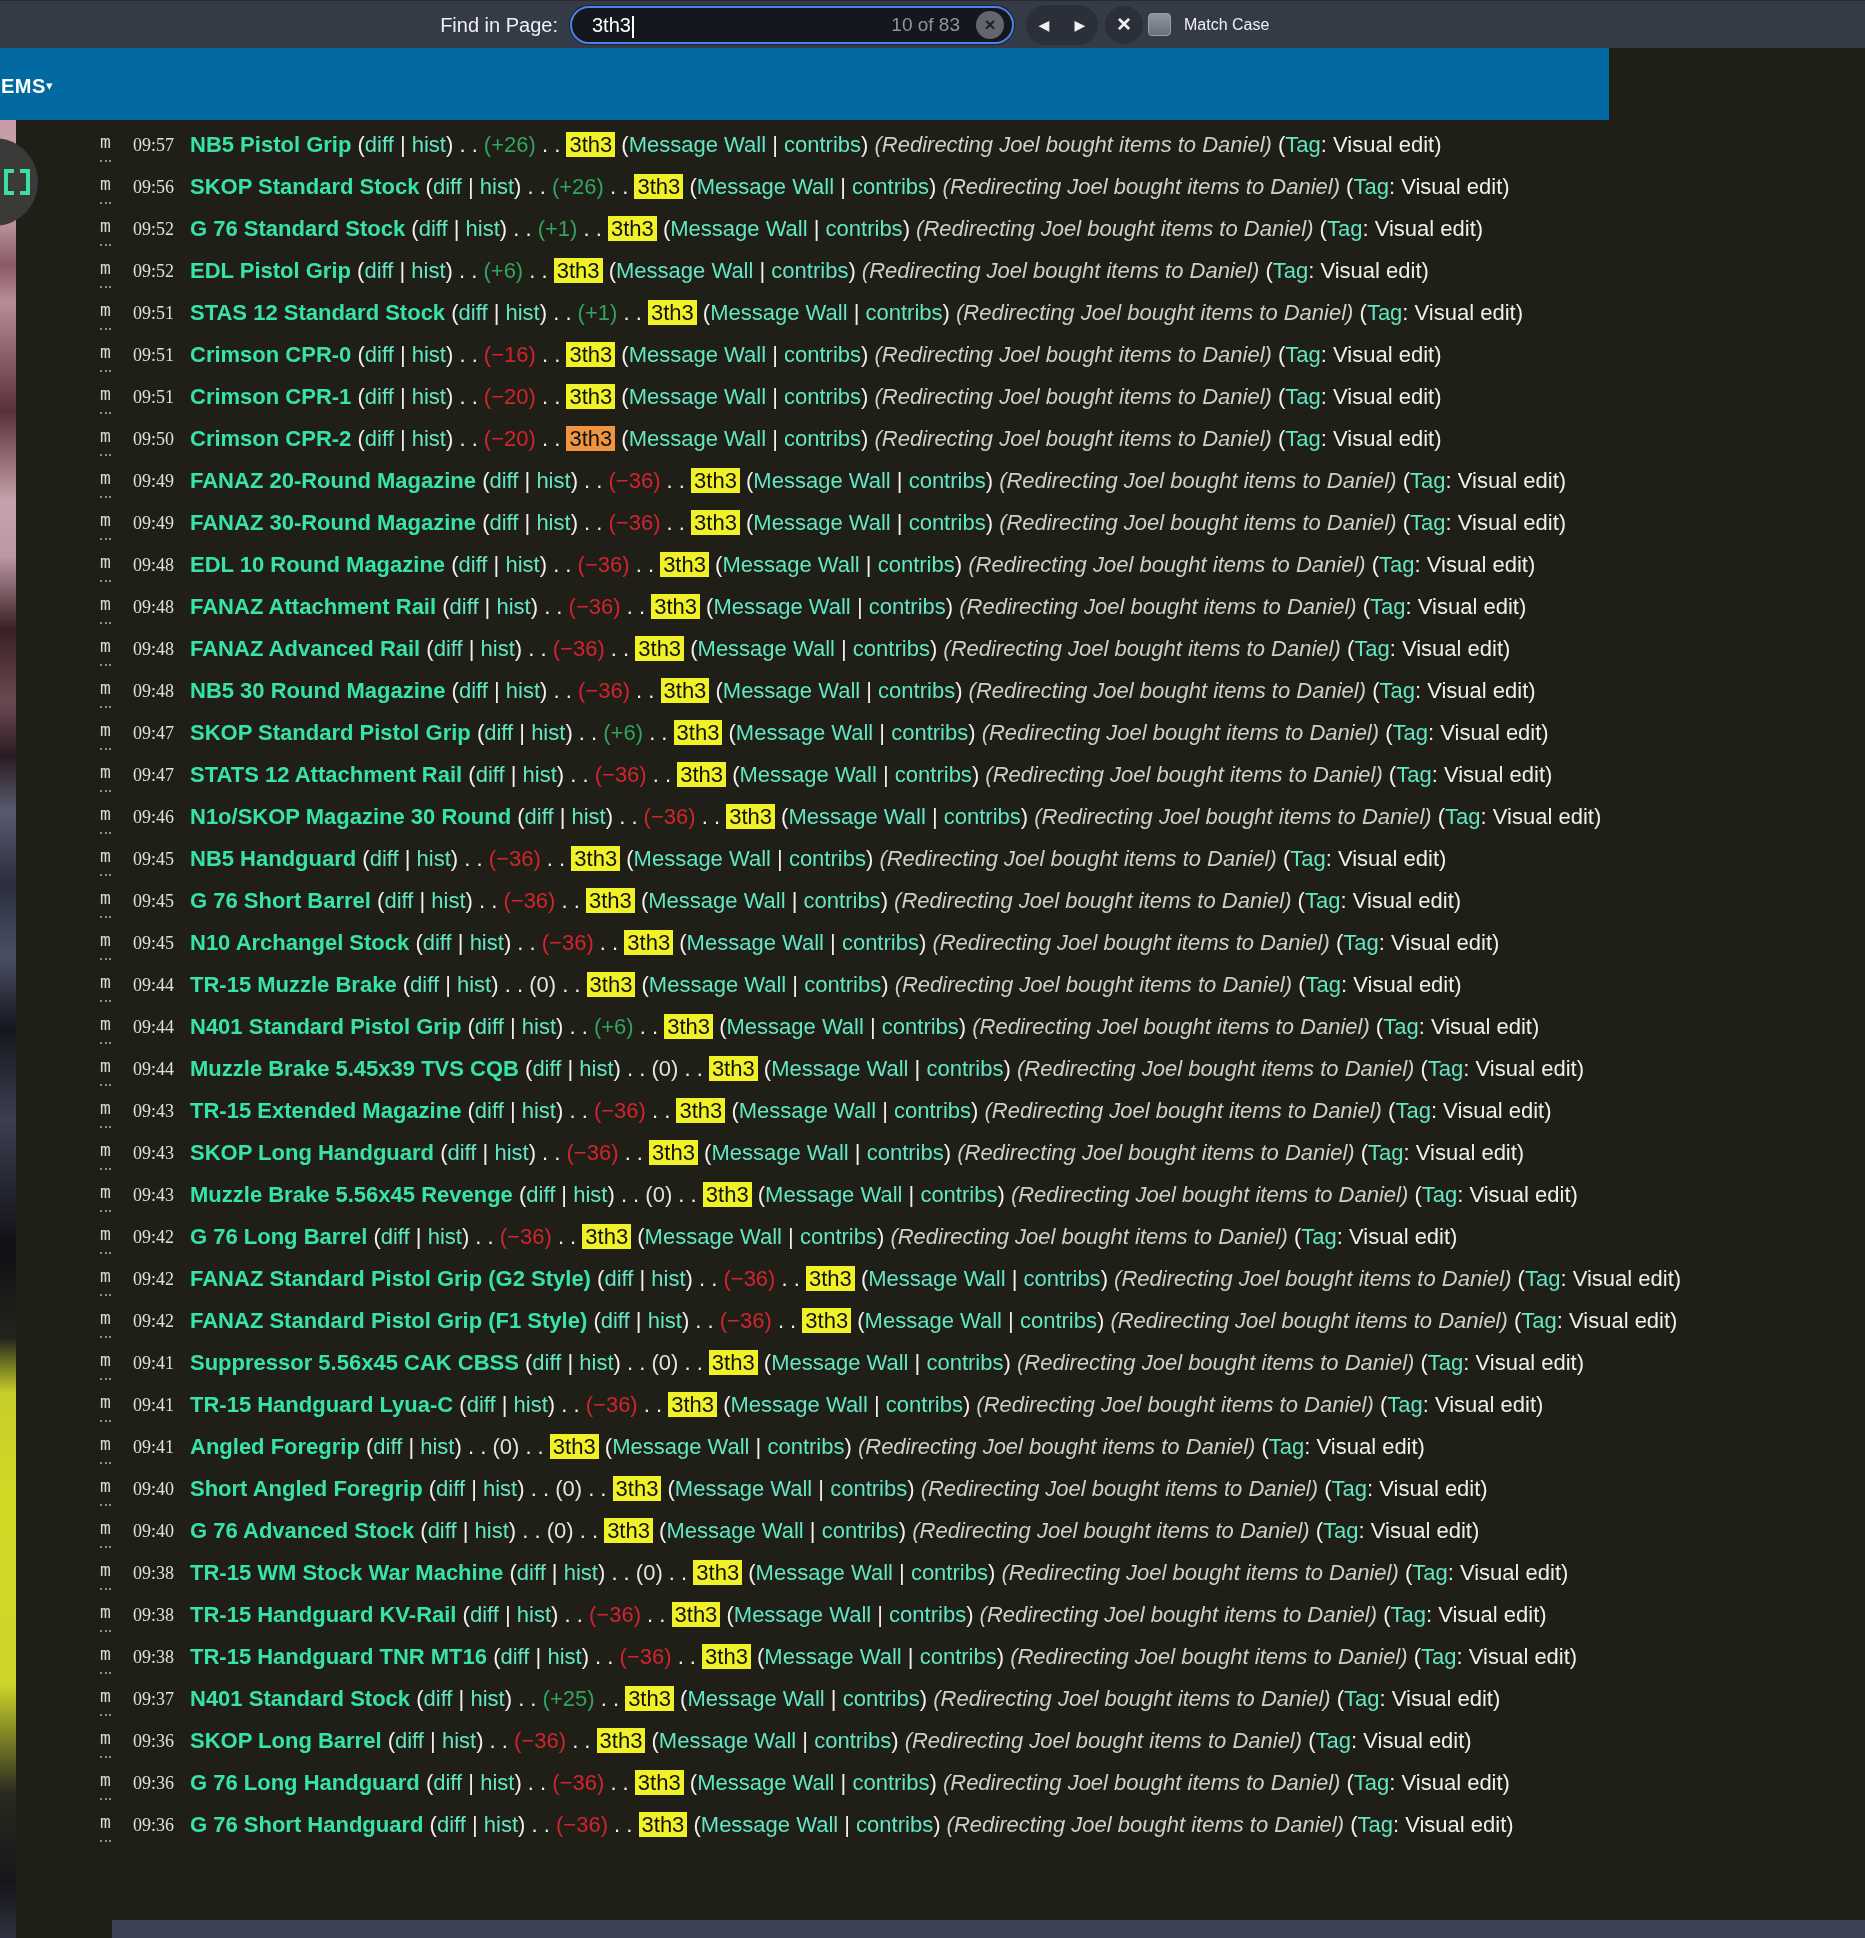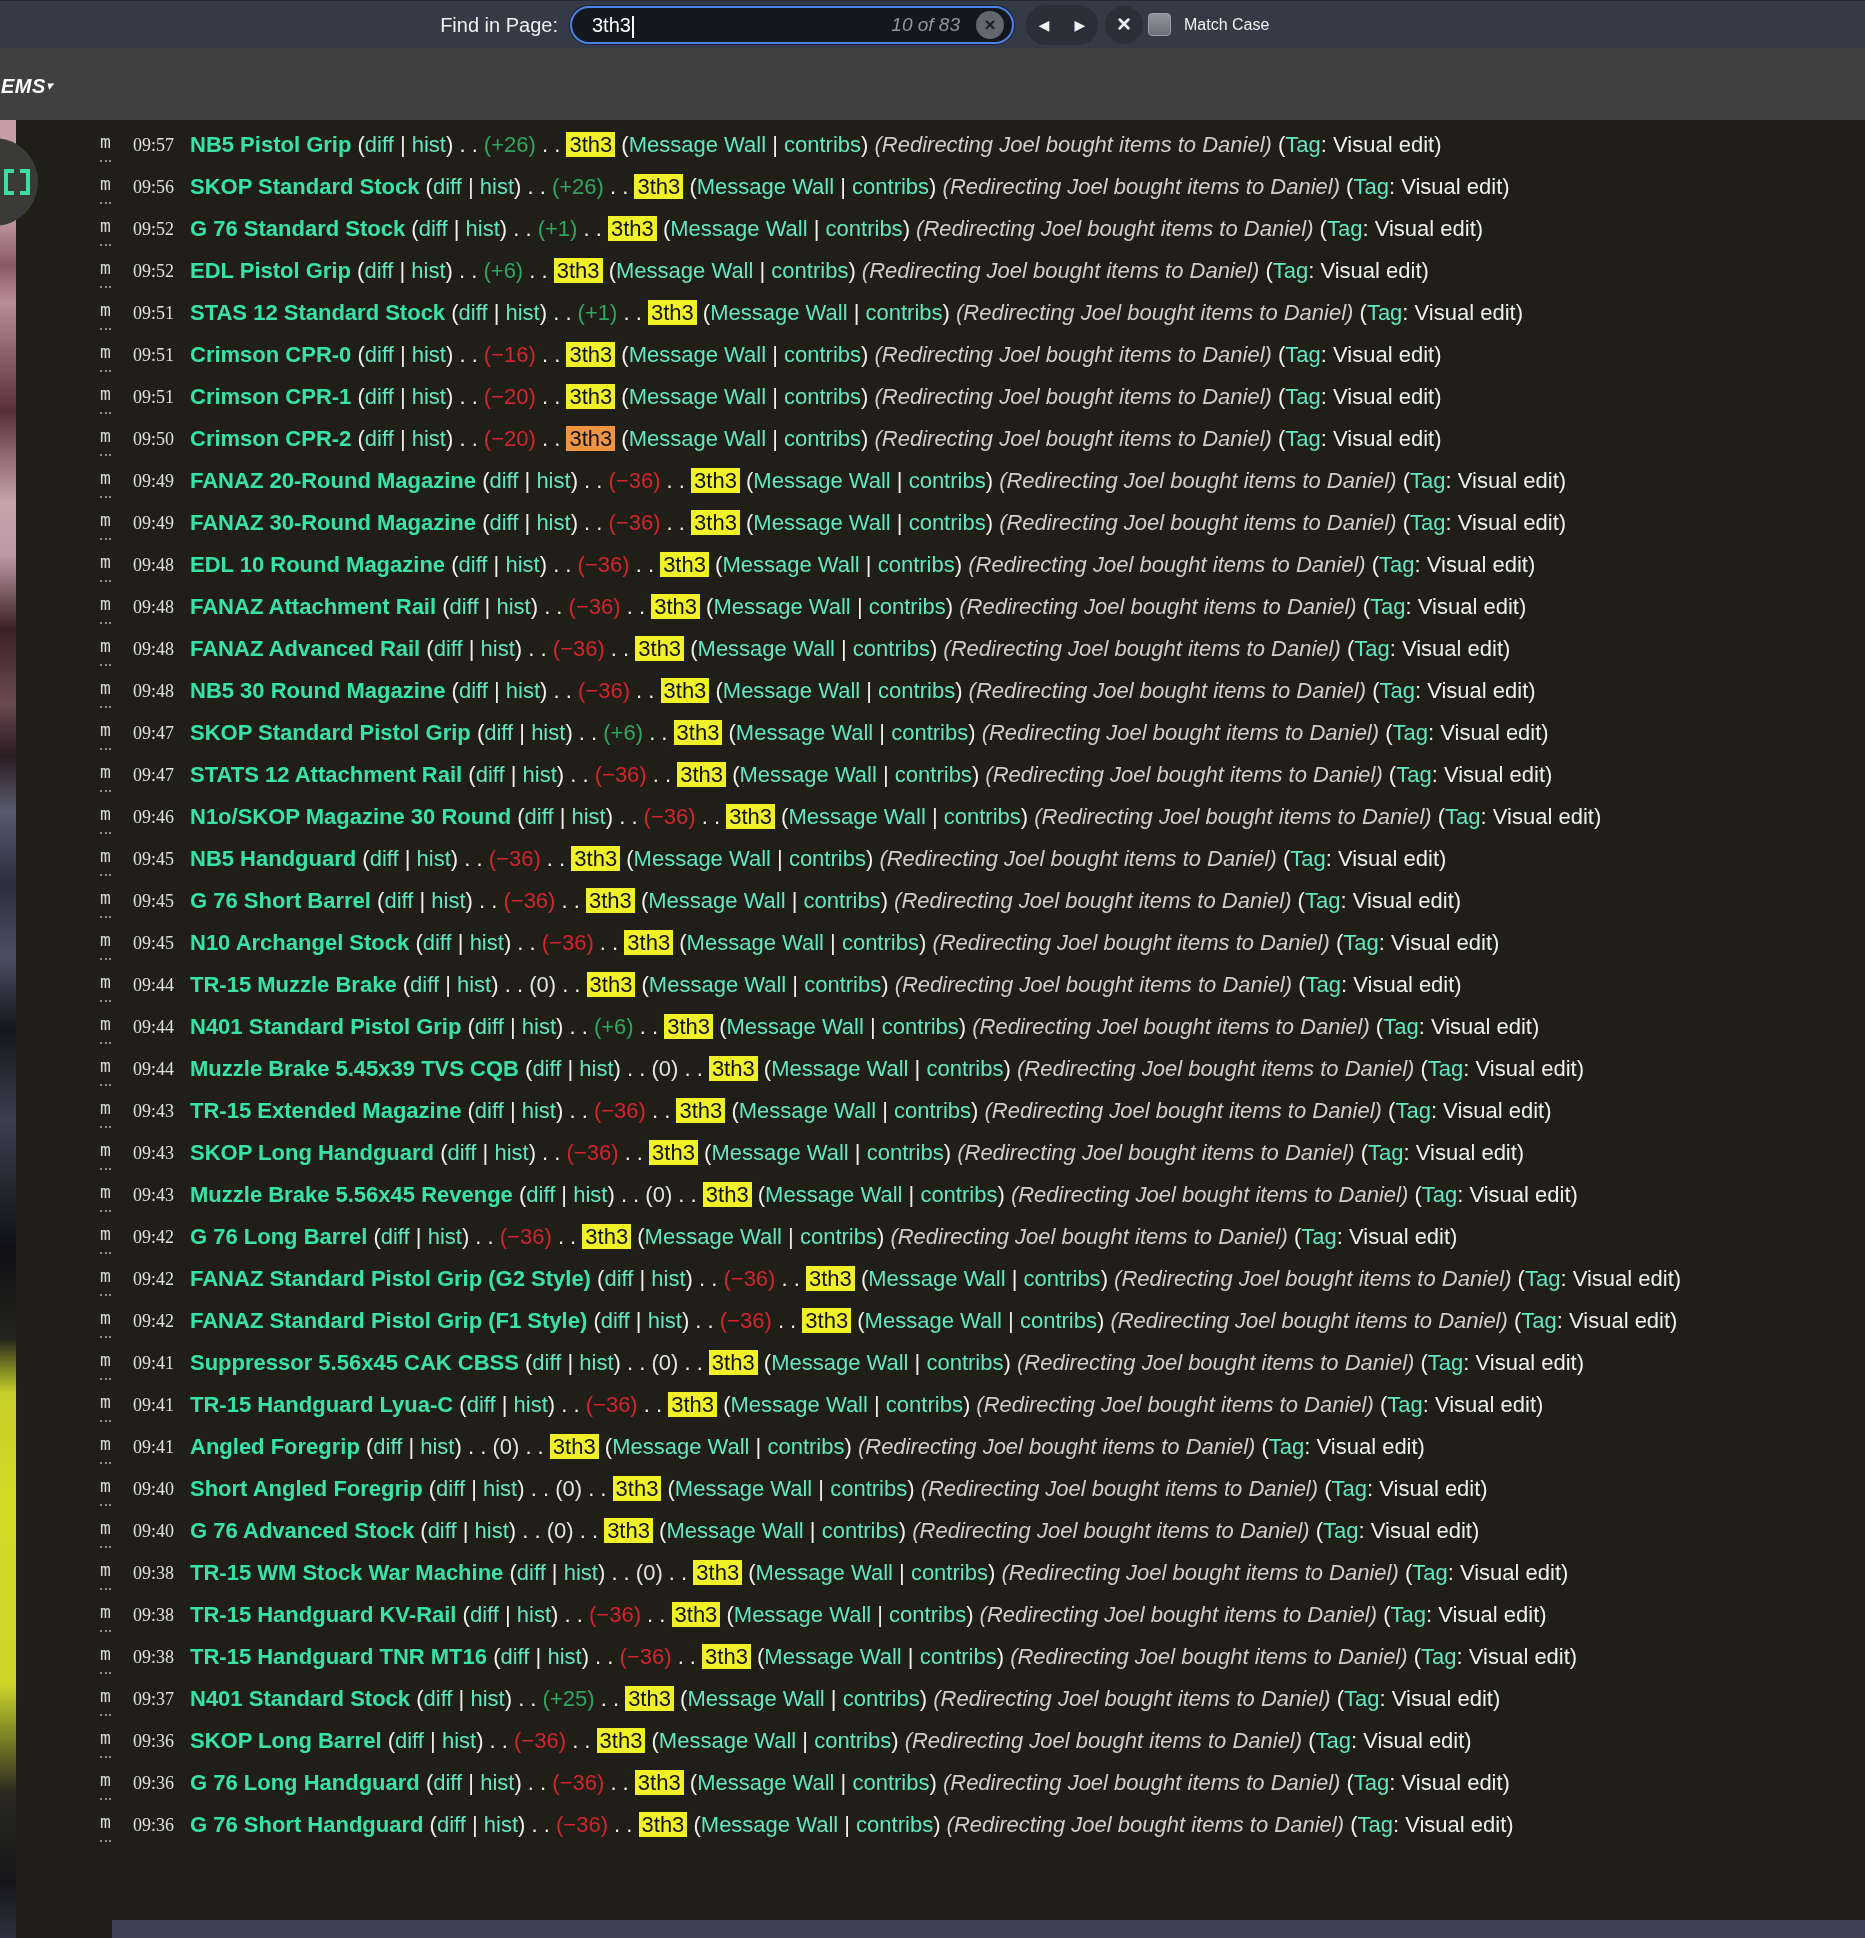--- a/index.html
+++ b/index.html
@@ -12,40 +12,40 @@
   .findbar-label { position:absolute; left:380px; top:0; width:178px; height:48px;
                    line-height:48px; text-align:right; color:#eef0f2; font-size:20px; }
   .find-input { position:absolute; left:570px; top:5px; width:444px; height:38px;
                 background:#14171d; border:2px solid #4f82e8; border-radius:19px;
                 box-shadow:0 0 0 1px #1d2230; }
   .find-query { position:absolute; left:20px; top:0; height:34px; line-height:34px;
                 color:#ffffff; font-size:20px; }
   .caret { display:inline-block; width:2px; height:22px; background:#ffffff;
            vertical-align:middle; margin-left:1px; }
   .find-count { position:absolute; right:52px; top:0; height:34px; line-height:34px;
-                color:#8f95a0; font-size:19px;font-style:italic; }
+                color:#8f95a0; font-size:19px; }
   .find-clear { position:absolute; right:8px; top:3px; width:28px; height:28px;
                 border-radius:50%; background:#61666f; color:#1c1f26; font-size:19px;
                 font-weight:bold; text-align:center; line-height:27px; cursor:pointer; }
   .find-nav { position:absolute; left:1026px; top:4px; width:72px; height:40px;
               border-radius:20px; background:#2a2f3a; display:flex; }
   .find-nav span { flex:1; text-align:center; line-height:40px; color:#f0f0f2;
                    font-size:14px; cursor:pointer; }
   .find-close { position:absolute; left:1105px; top:5px; width:38px; height:38px;
                 border-radius:50%; background:#2a2f3a; color:#f0f0f2; font-size:24px;
                 font-weight:bold; text-align:center; line-height:36px; cursor:pointer; }
   .match-case-box { position:absolute; left:1148px; top:12px; width:23px; height:23px;
                     border-radius:4px; border:1px solid #9aa0ab;
                     background:linear-gradient(#8f959e,#6a7079); cursor:pointer; }
   .match-case-label { position:absolute; left:1184px; top:0; height:48px;
                       line-height:48px; color:#f0f1f3; font-size:16px; }
 
   
-  .menuband { position:absolute; left:0; top:48px; width:1865px; height:72px;
-              background:#404040; z-index:30;font-style:italic; }
+  .menuband { position:absolute; left:0; top:48px; width:1609px; height:72px;
+              background:#0369a1; z-index:30; }
   .menu-item { position:absolute; left:1px; top:0; height:72px; line-height:76px;
                color:#ffffff; font-size:20px; font-weight:800; letter-spacing:.5px;
                cursor:pointer; }
   .menu-caret { position:absolute; left:46px; top:0; height:72px; line-height:76px;
                 color:#ffffff; font-size:13px; cursor:pointer; }
 
   
   .art-strip { position:absolute; left:0; top:120px; width:16px; height:1818px; z-index:5;
     background:linear-gradient(180deg,
       #c79ca6 0%, #c9a2ab 5%, #8a5a64 8%, #b98d98 10%, #5a3038 16%,

